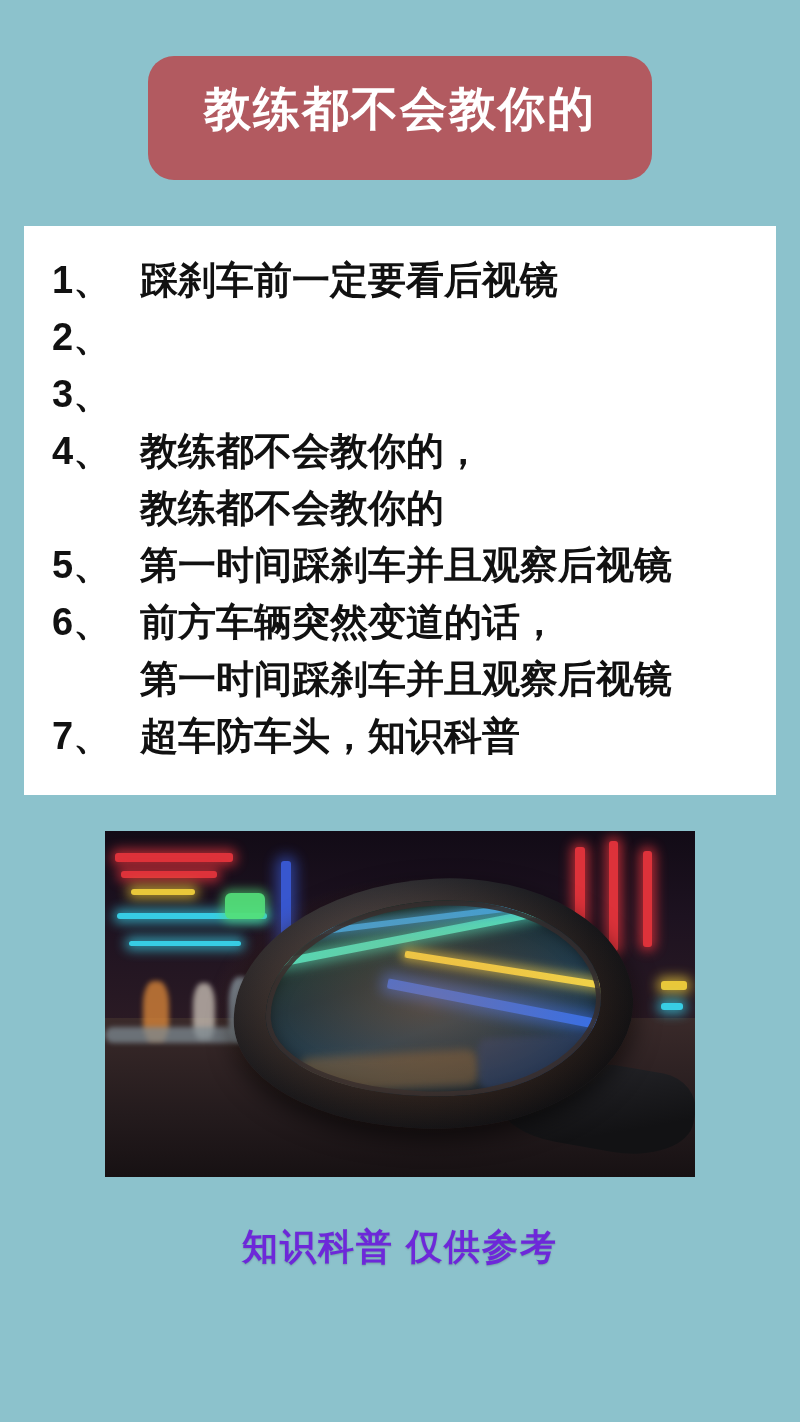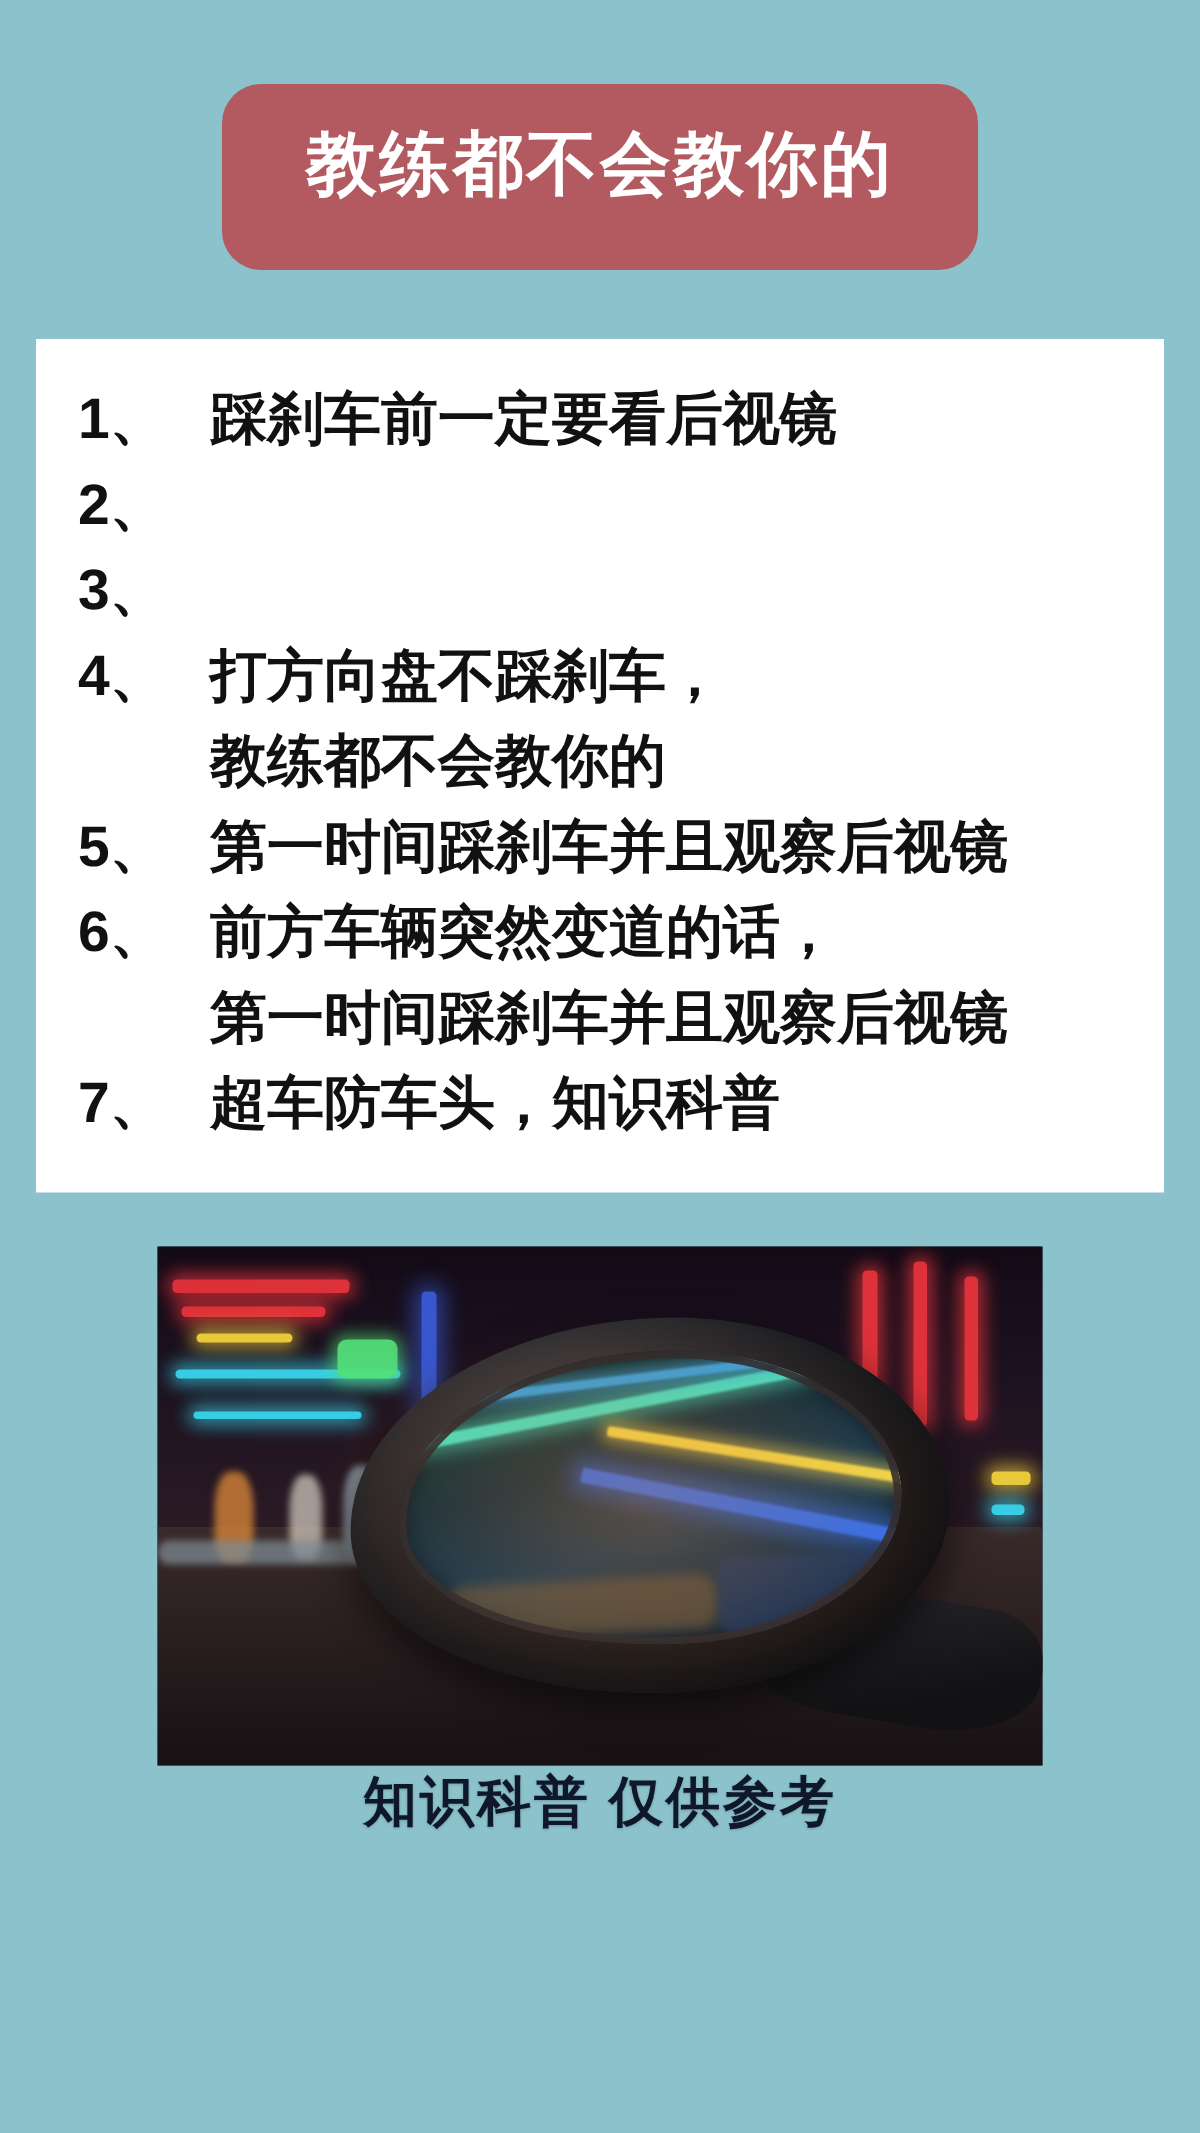--- a/index.html
+++ b/index.html
@@ -162,23 +162,24 @@
   .warm-glow {
     position: absolute;
     left: 86px; top: 34px;
     width: 470px; height: 280px;
     background: radial-gradient(ellipse at 50% 50%, rgba(226,120,48,.33) 0%, rgba(226,120,48,0) 65%);
     pointer-events: none;
   }
 
   
   .footer {
+    margin-top: 46px;
     font-size: 36px;
     font-weight: bold;
-    color: #0f172a;
+    color: #6d28d9;
     letter-spacing: 2px;
     text-shadow: 0 1px 2px rgba(0,0,0,.2);
   }
 </style>
 </head>
 <body>
 
 <div class="poster">
 
   <div class="title-banner">
@@ -195,21 +196,21 @@
     <div class="tip-row">
       <span class="tip-num">2、</span>
     </div>
 
     <div class="tip-row">
       <span class="tip-num">3、</span>
     </div>
 
     <div class="tip-row">
       <span class="tip-num">4、</span>
-      <span class="tip-text">打方向盘不踩刹车，</span>
+      <span class="tip-text">教练都不会教你的，</span>
     </div>
     <div class="tip-row cont">
       <span class="tip-num">4、</span>
       <span class="tip-text">教练都不会教你的</span>
     </div>
 
     <div class="tip-row">
       <span class="tip-num">5、</span>
       <span class="tip-text">第一时间踩刹车并且观察后视镜</span>
     </div>

